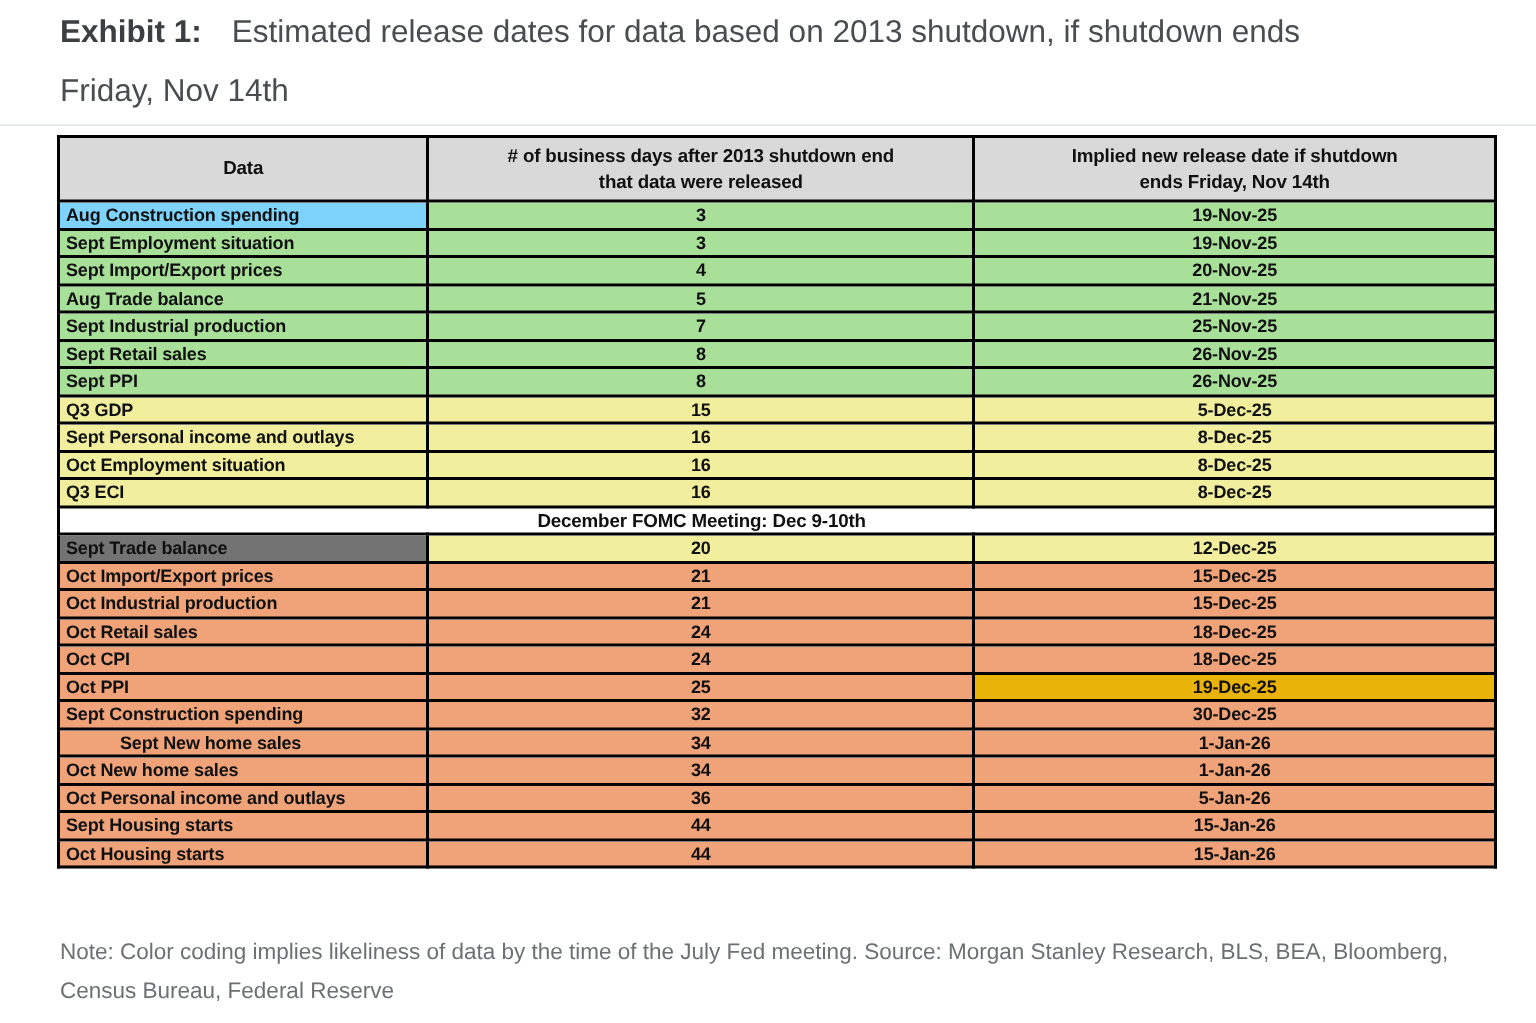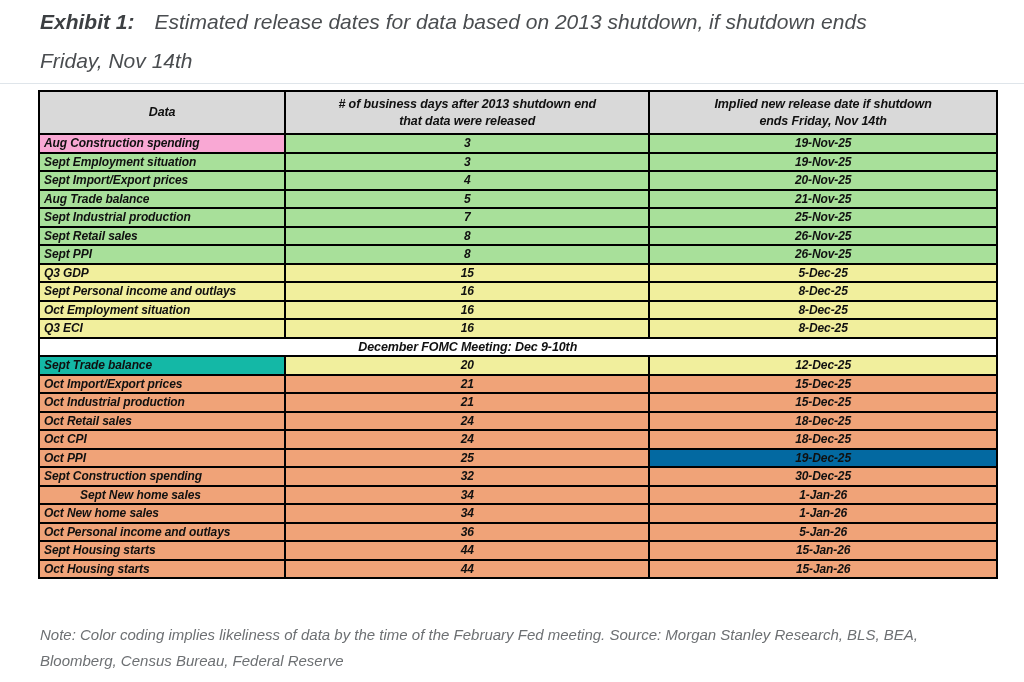--- a/index.html
+++ b/index.html
@@ -1,19 +1,19 @@
 <!DOCTYPE html>
 <html><head>
 <meta charset="utf-8">
 <style>
   * { margin: 0; padding: 0; box-sizing: border-box; }
   html, body { background: #ffffff; width: 1024px; height: 682px; overflow: hidden; }
   body { font-family: "Liberation Sans", sans-serif; }
 
-  .page { position: relative; width: 1024px; height: 490px; background: #fff; font-style: italic; }
+  .page { position: relative; width: 1024px; height: 490px; background: #fff; }
 
   .title-block {
     position: absolute; left: 40px; top: 2px; width: 850px;
     font-size: 21px; line-height: 39px; color: #4a4d50;
   }
   .title-label { font-weight: 700; color: #3c3f42; margin-right: 20px; }
 
   .hairline {
     position: absolute; left: 0; top: 83px; width: 1024px; height: 1px;
     background: #dfe5ea;
@@ -85,21 +85,21 @@
       <tr>
         <th>Data</th>
         <th># of business days after 2013 shutdown end
 that data were released</th>
         <th>Implied new release date if shutdown
 ends Friday, Nov 14th</th>
       </tr>
     </thead>
     <tbody id="table-body">
         <tr>
-          <td class="c-data" style="background: #f9a8d4;">Aug Construction spending</td>
+          <td class="c-data" style="background: #7dd3fc;">Aug Construction spending</td>
           <td class="c-days" style="background: rgb(168, 224, 154);">3</td>
           <td class="c-date" style="background: rgb(168, 224, 154);">19-Nov-25</td>
         </tr>
         <tr>
           <td class="c-data" style="background: rgb(168, 224, 154);">Sept Employment situation</td>
           <td class="c-days" style="background: rgb(168, 224, 154);">3</td>
           <td class="c-date" style="background: rgb(168, 224, 154);">19-Nov-25</td>
         </tr>
         <tr>
           <td class="c-data" style="background: rgb(168, 224, 154);">Sept Import/Export prices</td>
@@ -145,21 +145,21 @@
           <td class="c-data" style="background: rgb(241, 239, 157);">Q3 ECI</td>
           <td class="c-days" style="background: rgb(241, 239, 157);">16</td>
           <td class="c-date" style="background: rgb(241, 239, 157);">8-Dec-25</td>
         </tr>
         <tr>
           <td colspan="3" class="divider-cell">
             <div class="divider-inner">December FOMC Meeting: Dec 9-10th</div>
           </td>
         </tr>
         <tr>
-          <td class="c-data" style="background: #14b8a6;">Sept Trade balance</td>
+          <td class="c-data" style="background: #737373;">Sept Trade balance</td>
           <td class="c-days" style="background: rgb(241, 239, 157);">20</td>
           <td class="c-date" style="background: rgb(241, 239, 157);">12-Dec-25</td>
         </tr>
         <tr>
           <td class="c-data" style="background: rgb(240, 163, 120);">Oct Import/Export prices</td>
           <td class="c-days" style="background: rgb(240, 163, 120);">21</td>
           <td class="c-date" style="background: rgb(240, 163, 120);">15-Dec-25</td>
         </tr>
         <tr>
           <td class="c-data" style="background: rgb(240, 163, 120);">Oct Industrial production</td>
@@ -172,21 +172,21 @@
           <td class="c-date" style="background: rgb(240, 163, 120);">18-Dec-25</td>
         </tr>
         <tr>
           <td class="c-data" style="background: rgb(240, 163, 120);">Oct CPI</td>
           <td class="c-days" style="background: rgb(240, 163, 120);">24</td>
           <td class="c-date" style="background: rgb(240, 163, 120);">18-Dec-25</td>
         </tr>
         <tr>
           <td class="c-data" style="background: rgb(240, 163, 120);">Oct PPI</td>
           <td class="c-days" style="background: rgb(240, 163, 120);">25</td>
-          <td class="c-date" style="background: #0369a1;">19-Dec-25</td>
+          <td class="c-date" style="background: #eab308;">19-Dec-25</td>
         </tr>
         <tr>
           <td class="c-data" style="background: rgb(240, 163, 120);">Sept Construction spending</td>
           <td class="c-days" style="background: rgb(240, 163, 120);">32</td>
           <td class="c-date" style="background: rgb(240, 163, 120);">30-Dec-25</td>
         </tr>
         <tr>
           <td class="c-data" style="background: rgb(240, 163, 120); padding-left: 40px;">Sept New home sales</td>
           <td class="c-days" style="background: rgb(240, 163, 120);">34</td>
           <td class="c-date" style="background: rgb(240, 163, 120);">1-Jan-26</td>
@@ -207,15 +207,15 @@
           <td class="c-date" style="background: rgb(240, 163, 120);">15-Jan-26</td>
         </tr>
         <tr>
           <td class="c-data" style="background: rgb(240, 163, 120);">Oct Housing starts</td>
           <td class="c-days" style="background: rgb(240, 163, 120);">44</td>
           <td class="c-date" style="background: rgb(240, 163, 120);">15-Jan-26</td>
         </tr>
       </tbody>
   </table>
 
-  <div class="note-block">Note: Color coding implies likeliness of data by the time of the February Fed meeting. Source: Morgan Stanley Research, BLS, BEA, Bloomberg, Census Bureau, Federal Reserve</div>
+  <div class="note-block">Note: Color coding implies likeliness of data by the time of the July Fed meeting. Source: Morgan Stanley Research, BLS, BEA, Bloomberg, Census Bureau, Federal Reserve</div>
 
 </div>
 
 </body></html>

